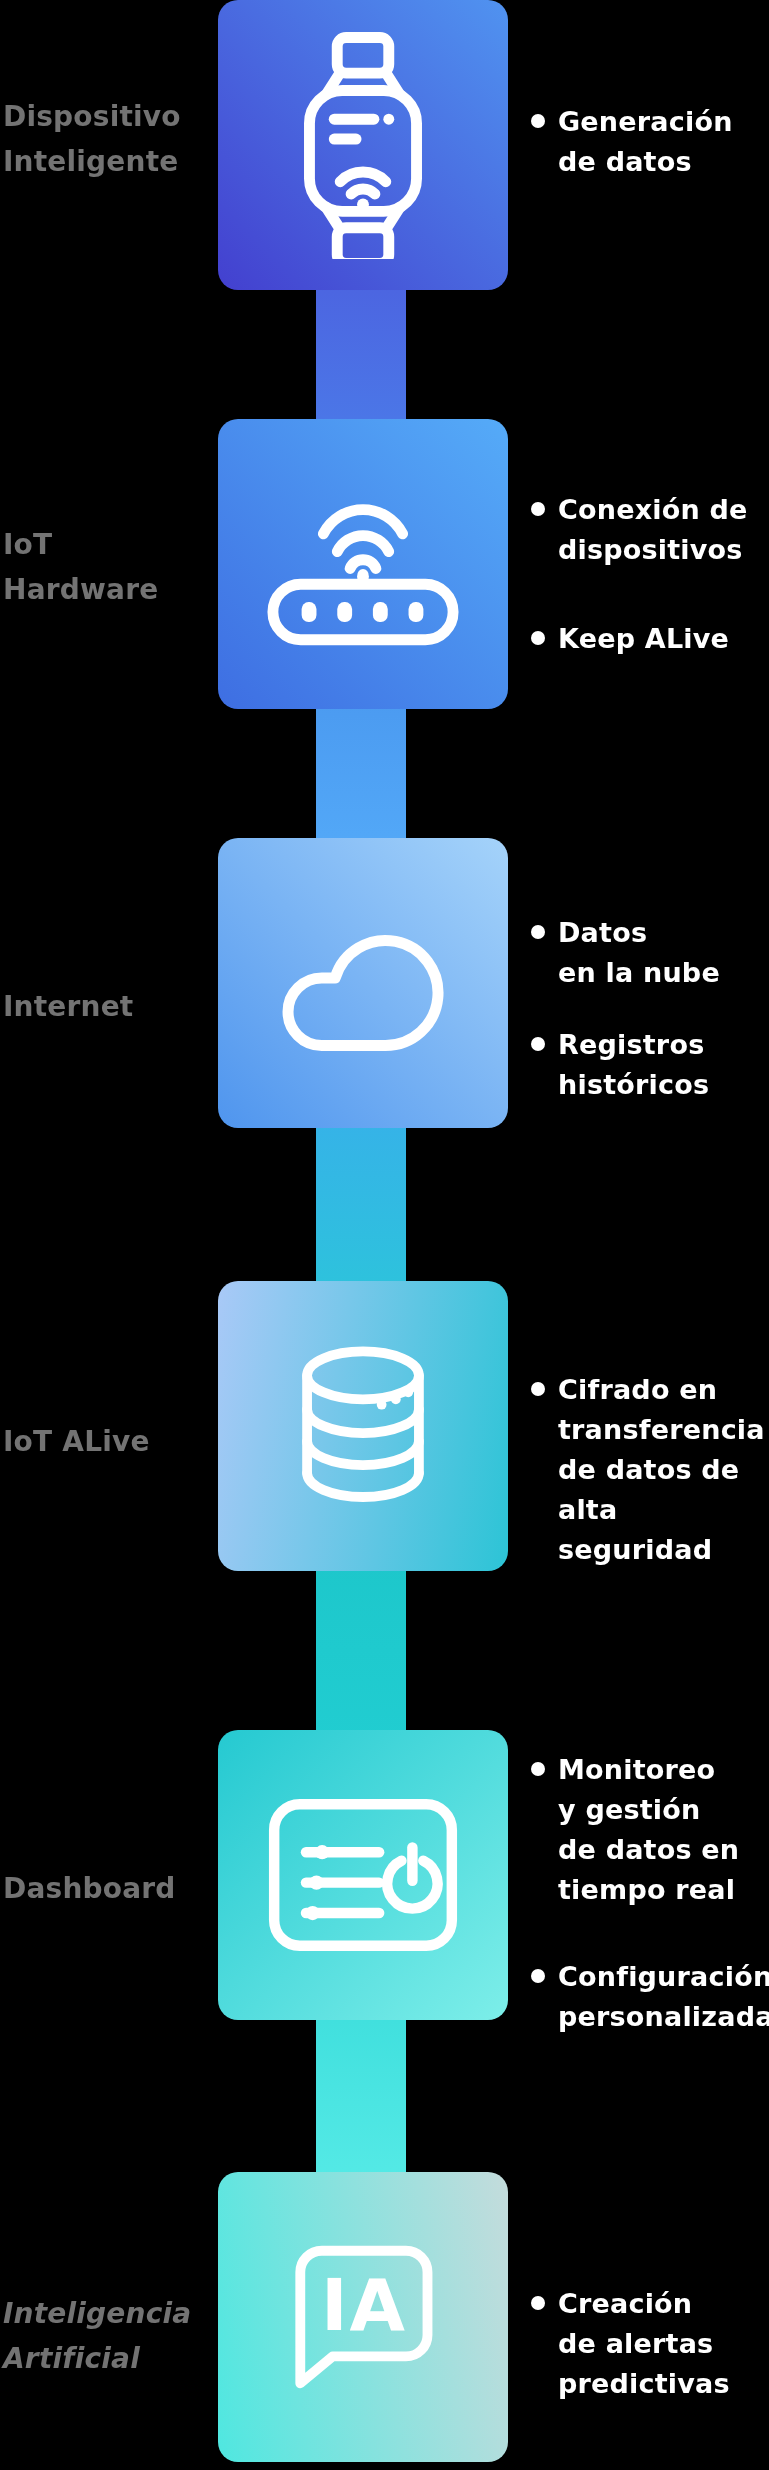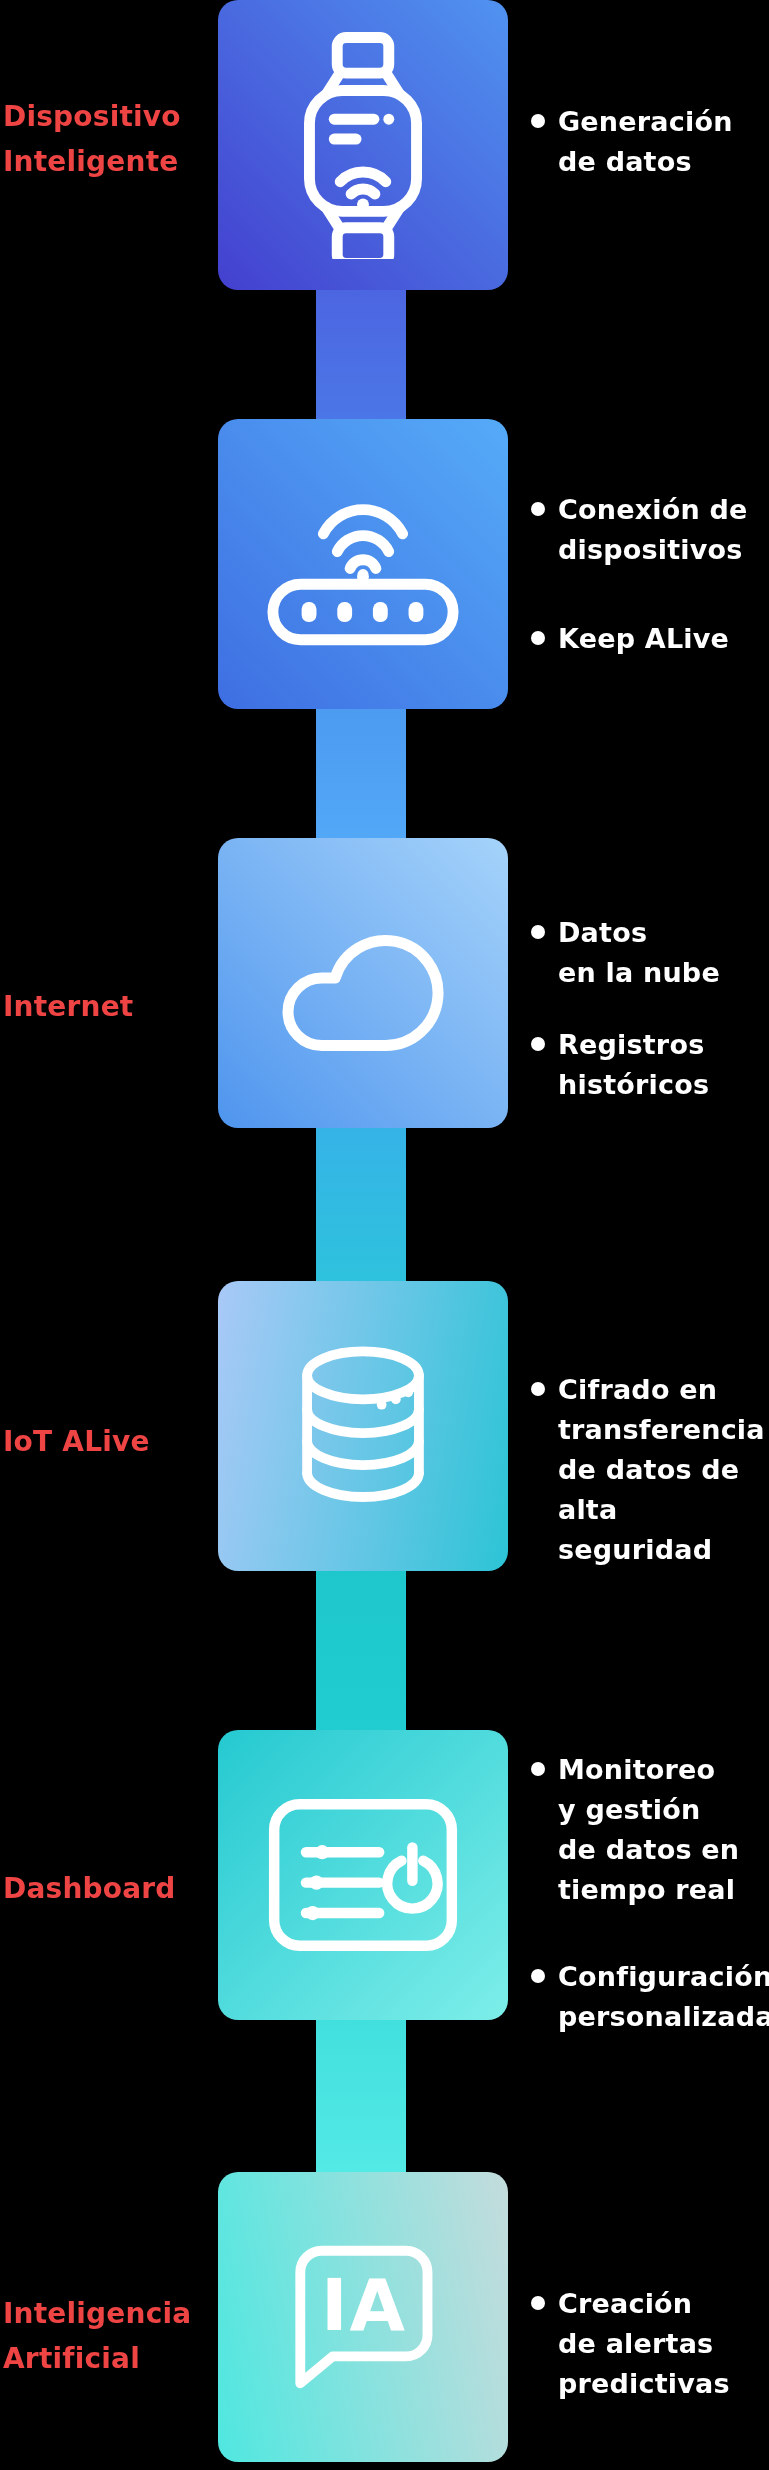--- a/index.html
+++ b/index.html
@@ -17,28 +17,28 @@
   
   .card{position:absolute;left:218px;width:290px;height:290px;border-radius:20px;
         display:flex;align-items:center;justify-content:center;z-index:1;}
   #card-1{top:0px;}
   #card-2{top:419px;}
   #card-3{top:838px;}
   #card-4{top:1281px;}
   #card-5{top:1730px;}
   #card-6{top:2172px;}
   
-  .label{position:absolute;left:3px;width:214px;color:#ef4444;font-size:28px;line-height:45px;
+  .label{position:absolute;left:3px;width:214px;color:#737373;font-size:28px;line-height:45px;
          font-weight:700;white-space:pre-line;letter-spacing:.2px;}
   #label-1{top:94px;}
   #label-2{top:522px;}
   #label-3{top:984px;}
   #label-4{top:1419px;}
   #label-5{top:1854px;margin-top:12px;}
-  #label-6{top:2291px;}
+  #label-6{top:2291px;font-style:italic;}
   
   .bullet{position:absolute;left:531px;display:flex;align-items:flex-start;}
   .dot{width:14px;height:14px;border-radius:50%;background:#fff;margin-top:12px;flex:none;}
   .btxt{margin-left:13px;color:#fff;font-size:27px;line-height:40px;font-weight:700;
         white-space:pre-line;letter-spacing:.2px;width:216px;}
   #bullet-1-1{top:102px;}
   #bullet-2-1{top:490px;}
   #bullet-2-2{top:619px;}
   #bullet-3-1{top:913px;}
   #bullet-3-2{top:1025px;}
@@ -77,20 +77,22 @@
       <path class="ic" d="M23 178 L37 200 M97 178 L83 200"></path>
       <rect class="ic" x="34" y="198.5" width="52" height="36" rx="9"></rect>
     </svg>
   </div>
   <div class="bullet" id="bullet-1-1">
     <span class="dot"></span>
     <span class="btxt">Generación
 de datos</span>
   </div>
 
+  <div class="label" id="label-2">IoT
+Hardware</div>
   <div class="card" id="card-2" style="background: linear-gradient(45deg, rgb(62, 110, 226), rgb(85, 171, 248));">
     <svg width="198" height="164" viewBox="0 0 200 165">
       <path class="ic" d="M60 52 a45 45 0 0 1 80 0" stroke-width="12"></path>
       <path class="ic" d="M74 70 a29 29 0 0 1 52 0" stroke-width="12"></path>
       <path class="ic" d="M87 87 a14 14 0 0 1 26 0" stroke-width="12"></path>
       <ellipse class="icf" cx="100" cy="95" rx="6" ry="7.5"></ellipse>
       <rect class="ic" x="9" y="103" width="182" height="56" rx="28" stroke-width="12"></rect>
       <rect class="icf" x="38" y="121" width="15" height="20" rx="7"></rect>
       <rect class="icf" x="74" y="121" width="15" height="20" rx="7"></rect>
       <rect class="icf" x="110" y="121" width="15" height="20" rx="7"></rect>

